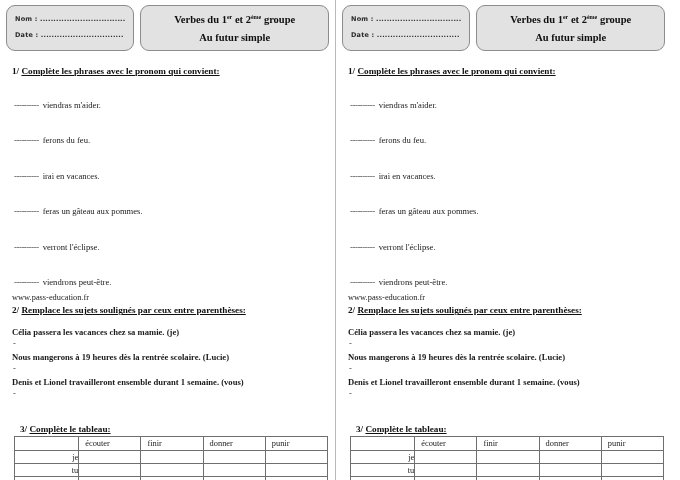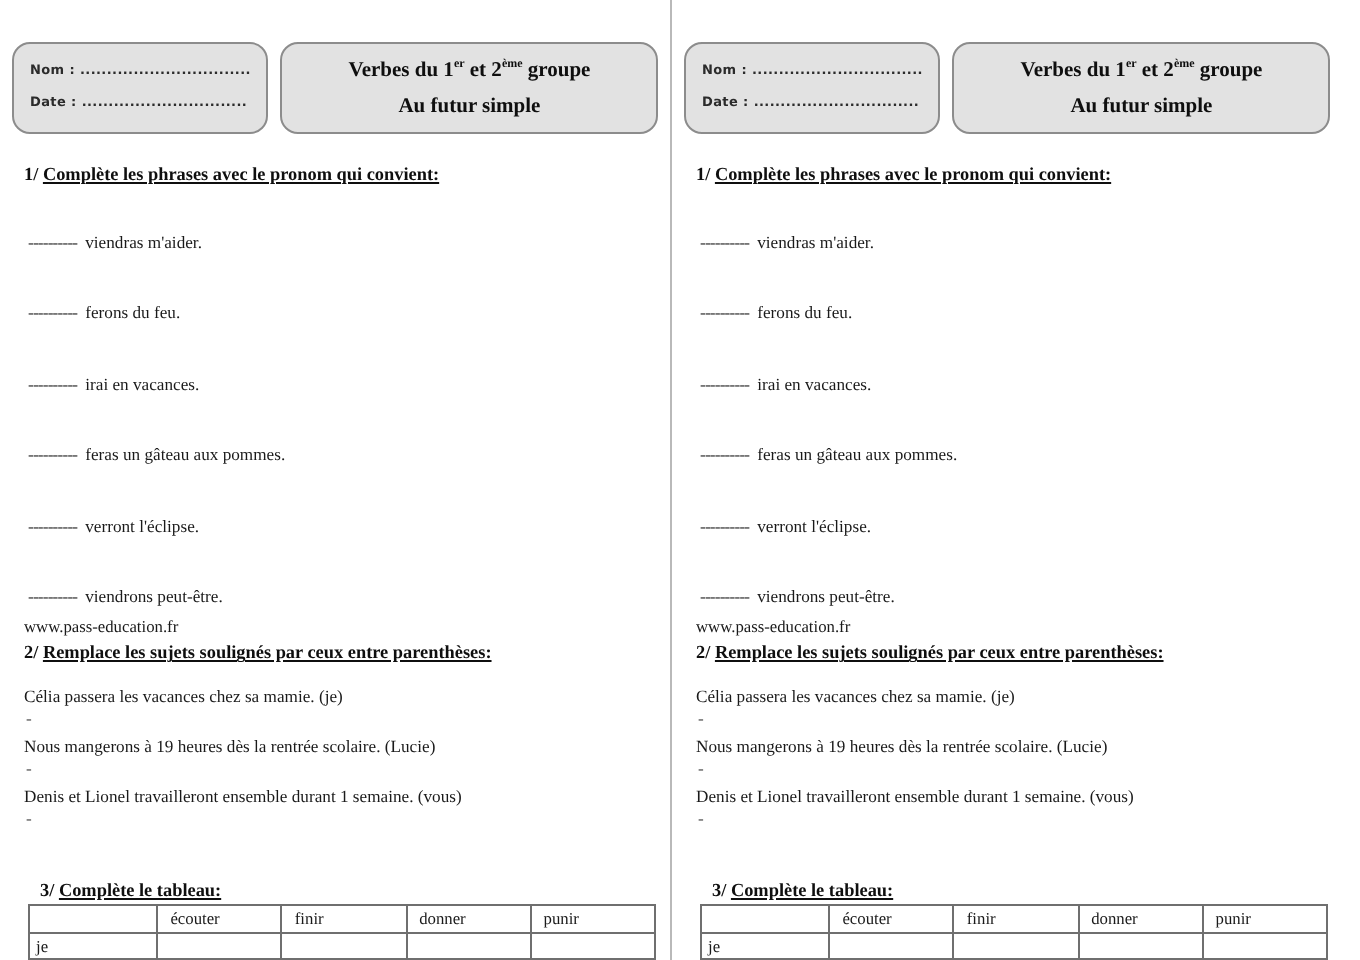--- a/index.html
+++ b/index.html
@@ -26,21 +26,21 @@
     position: absolute;
     left: 335px;
     top: 0;
     width: 1px;
     height: 480px;
     background: #b9b9b9;
   }
 
   .worksheet {
     position: absolute;
-    top: 16px;
+    top: 0;
     width: 335px;
     height: 340px;
     box-sizing: border-box;
     padding: 5px 6px 0 6px;
   }
   .worksheet.left  { left: 0px; }
   .worksheet.right { left: 336px; }
 
   
   .header-row {
@@ -119,21 +119,21 @@
     white-space: nowrap;
     margin-top: 24px;
   }
   .ex1-item .blank {
     letter-spacing: -0.4px;
     color: #3a3a3a;
   }
   .ex1-item .sent { margin-left: 4px; }
 
   .ex2-list { margin-top: 11px; }
-  .ex2-block { margin-bottom: 2px; }
+  .ex2-block { margin-bottom: 2px; font-weight: bold; }
   .ex2-sentence {
     font-size: 8.6px;
     line-height: 12px;
     color: #1a1a1a;
     white-space: nowrap;
   }
   .ex2-answer {
     font-size: 8.6px;
     line-height: 11px;
     color: #555555;
@@ -155,21 +155,21 @@
     height: 13px;
     box-sizing: border-box;
     font-size: 8.4px;
     font-weight: normal;
     text-align: left;
     vertical-align: middle;
     padding: 0 0 0 3px;
     color: #1a1a1a;
     background: #ffffff;
   }
-  .conj-table .col-pron { width: 64px; }
+  .conj-table .col-pron { width: 64px; text-align: right; }
   .conj-table .col-verb { width: 62px; }
   .conj-table thead td { height: 14px; }
   .conj-table .verb-head { padding-left: 6px; }
 
   
   .footer {
     position: absolute;
     left: 12px;
     bottom: 38px;
     font-size: 8.4px;

